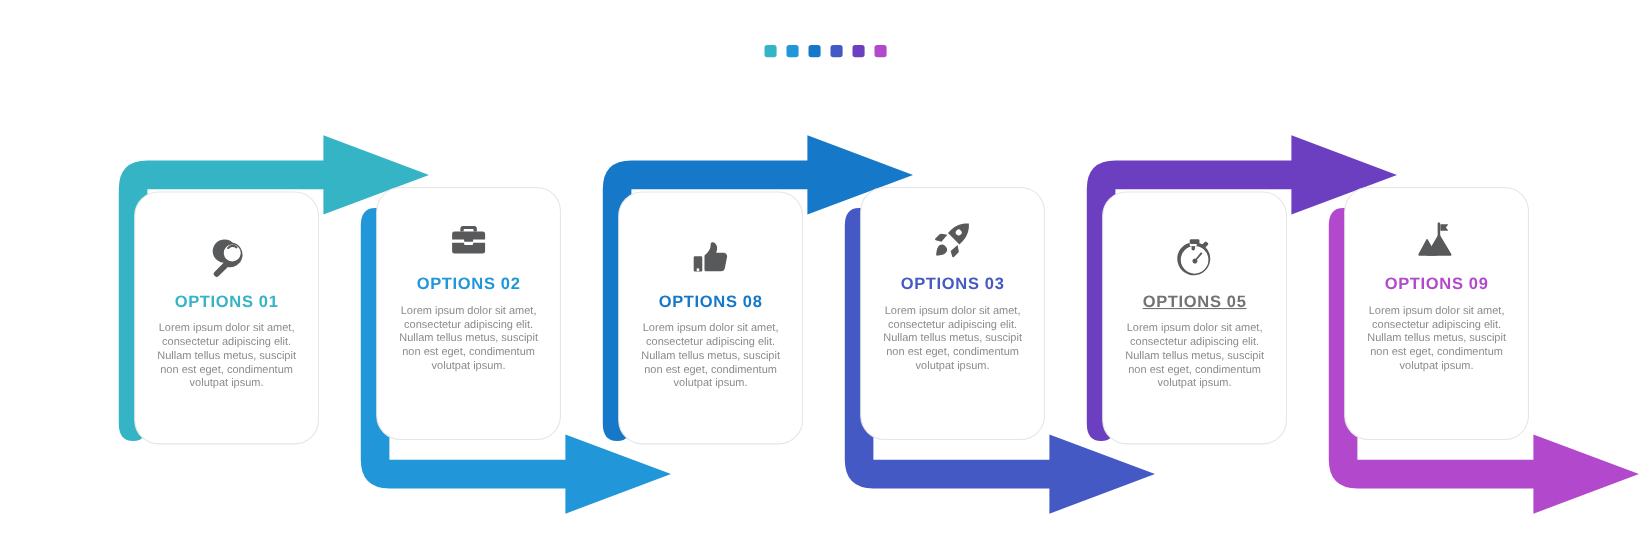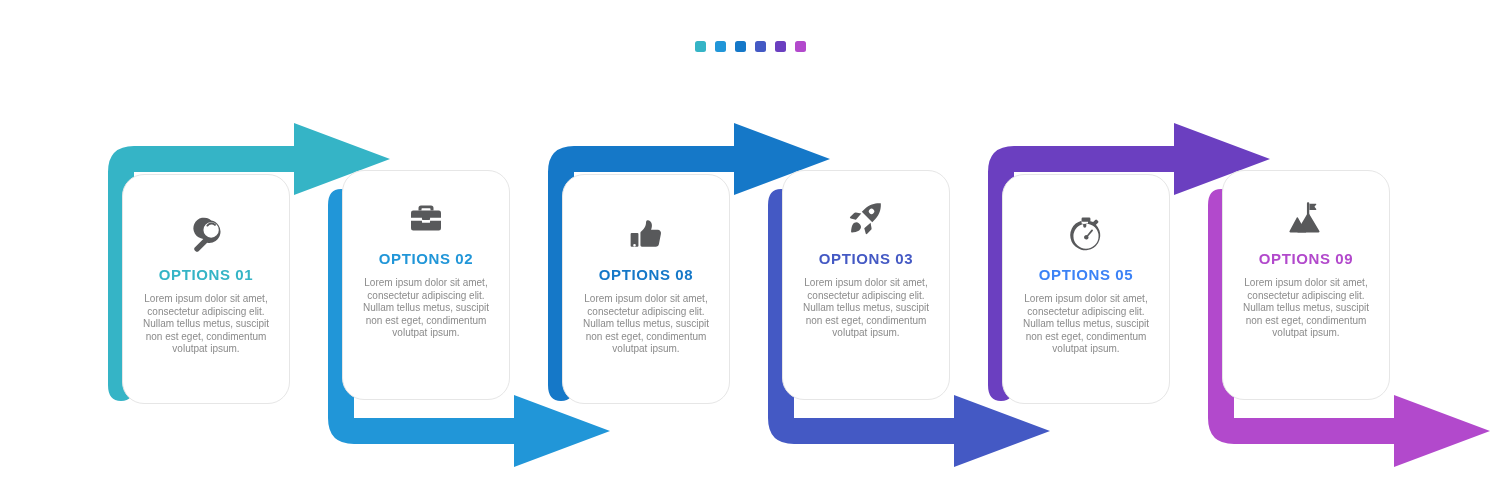--- a/index.html
+++ b/index.html
@@ -188,21 +188,21 @@
       </svg>
       <div class="card">
         <div class="card-inner">
           <div class="icon-wrap">
             <svg width="40" height="40" viewBox="0 0 64 64" aria-hidden="true">
       <path d="M26.8 5.5h10.4a1.9 1.9 0 0 1 1.9 1.9v3.1a1.9 1.9 0 0 1-1.9 1.9H26.8a1.9 1.9 0 0 1-1.9-1.9V7.4a1.9 1.9 0 0 1 1.9-1.9z"></path>
       <path d="M47.9 17.2l3.3-3.3a2 2 0 0 0 0-2.8l-1.6-1.6a2 2 0 0 0-2.8 0l-3.4 3.4a24 24 0 0 0-8.2-2.2v3.1a1.9 1.9 0 0 1-1.9 1.9h-.8v3.6a2.5 2.5 0 0 1-5 0v-3.6h-.7a1.9 1.9 0 0 1-1.9-1.9v-3.1A24 24 0 1 0 47.9 17.2zM32 55.6A20.1 20.1 0 1 1 52.1 35.5 20.1 20.1 0 0 1 32 55.6z"></path>
       <path d="M33.6 33.9l7-8.6a1.4 1.4 0 0 1 2.2 1.8l-7.3 8.3a3.6 3.6 0 1 1-1.9-1.5z"></path>
     </svg>
           </div>
-          <div class="card-title" style="color: #3b82f6;">OPTIONS 05</div>
+          <div class="card-title" style="color: #737373; text-decoration: underline;">OPTIONS 05</div>
           <div class="card-desc">Lorem ipsum dolor sit amet, consectetur adipiscing elit. Nullam tellus metus, suscipit non est eget, condimentum volutpat ipsum.</div>
         </div>
       </div>
     </div>
     <div class="step down" style="left: 1208px; top: 160px;">
       <svg class="arrow-svg" viewBox="0 0 290 300">
         <path d="M 0 45 Q 0 29 13 29 Q 26 29 26 45 L 26 258 Q 26 258 52 258 L 186 258 L 186 235 L 282 271 L 186 307 L 186 284 L 26 284 Q 0 284 0 258 Z" fill="#b249cc"></path>
       </svg>
       <div class="card">
         <div class="card-inner">

